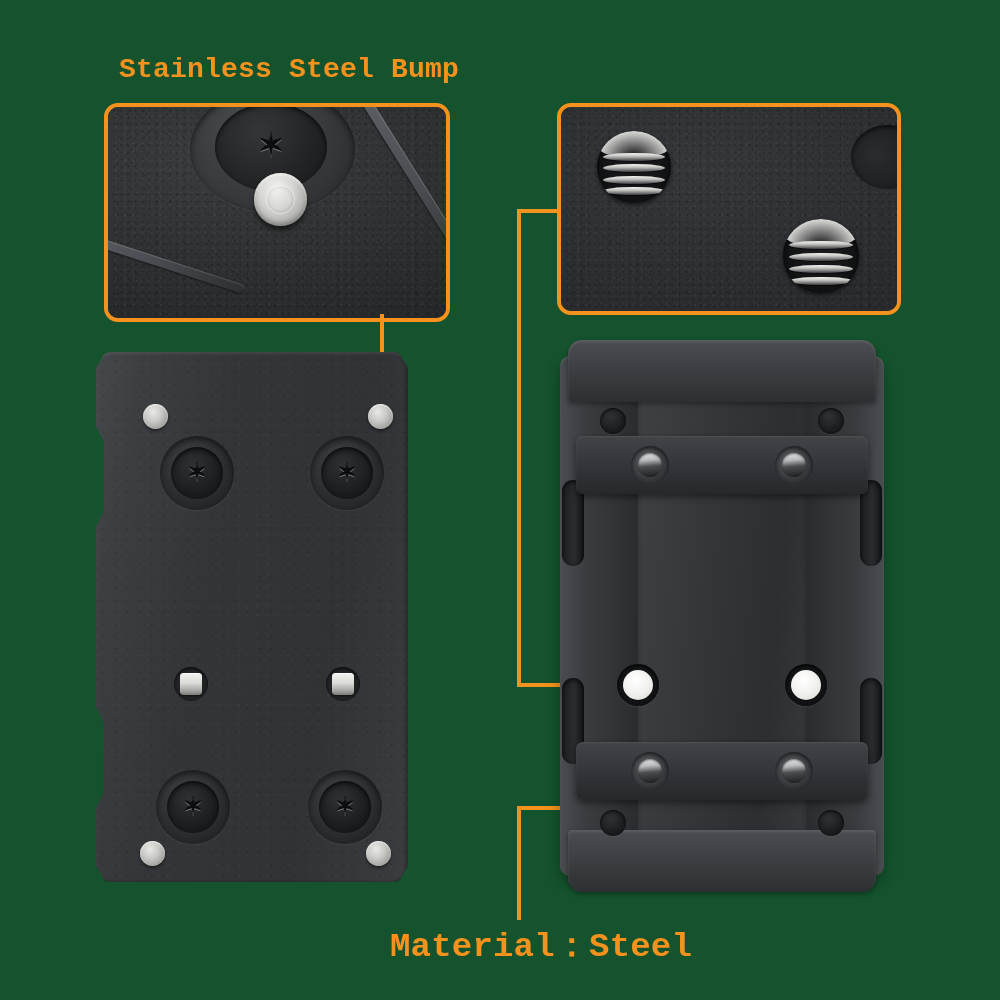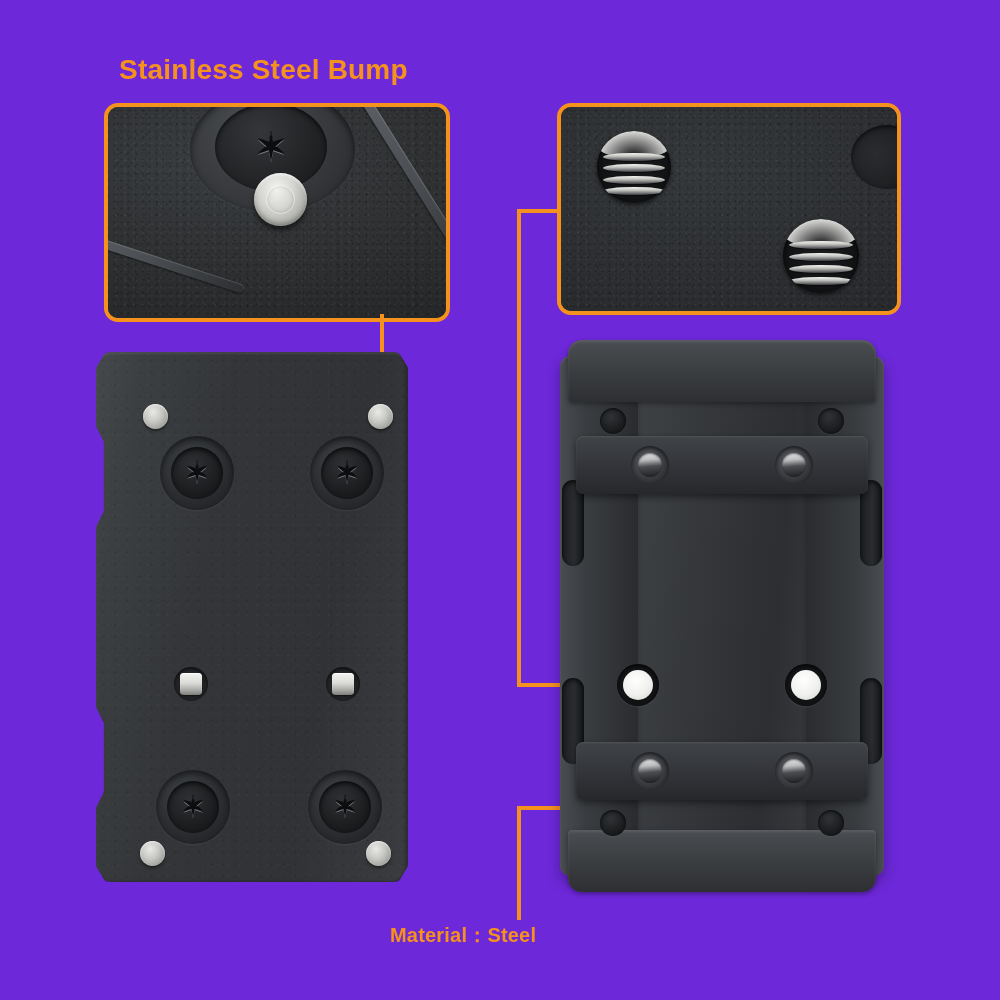--- a/index.html
+++ b/index.html
@@ -27,21 +27,21 @@
     letter-spacing: 0.2px;
     white-space: nowrap;
   }
   #heading-bump   { left: 119px; top: 54px; }
   #heading-sleeve { left: 637px; top: 54px; }
   #caption-material {
     position: absolute;
     left: 390px;
     top: 922px;
     font-weight: bold;
-    font-size: 20px;
+    font-size: 34px;
     letter-spacing: 0.2px;
     white-space: nowrap;
   }
 
   
   .callout {
     position: absolute;
     border-style: solid;
     border-width: 4px;
     border-radius: 14px;
@@ -324,21 +324,21 @@
     position: absolute;
     width: 22px; height: 86px;
     border-radius: 11px;
     background: linear-gradient(90deg, #1b1d1f, #2a2c2f 55%, #141618);
     box-shadow: inset 0 2px 5px rgba(0,0,0,.75);
   }
 </style>
 </head>
 <body>
 
-<div id="stage" style="background: #6d28d9;">
+<div id="stage" style="background: #14532d; font-family: Liberation Mono, monospace;">
 
   <div class="heading" id="heading-bump" style="color: rgb(245, 146, 30);">Stainless Steel Bump</div>
 
 
   <div class="callout" id="callout-bump" style="border-color: rgb(245, 146, 30);">
     <div class="callout-inner">
       <div class="metal-surface"></div>
       <div class="grain"></div>
 
       <div class="edge-groove" style="left:-40px; top:150px; width:180px; height:9px; transform:rotate(18deg); border-radius:5px;"></div>

